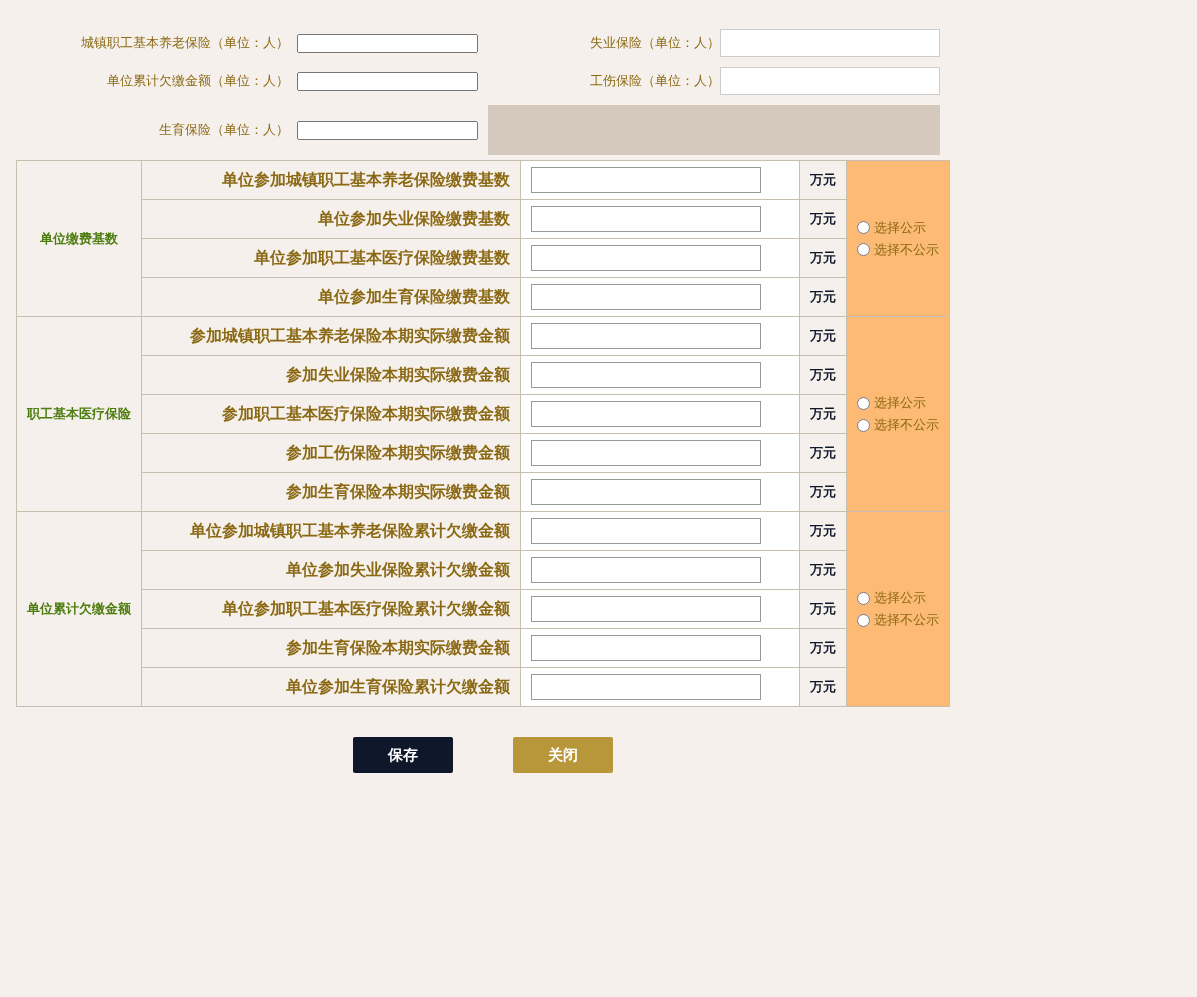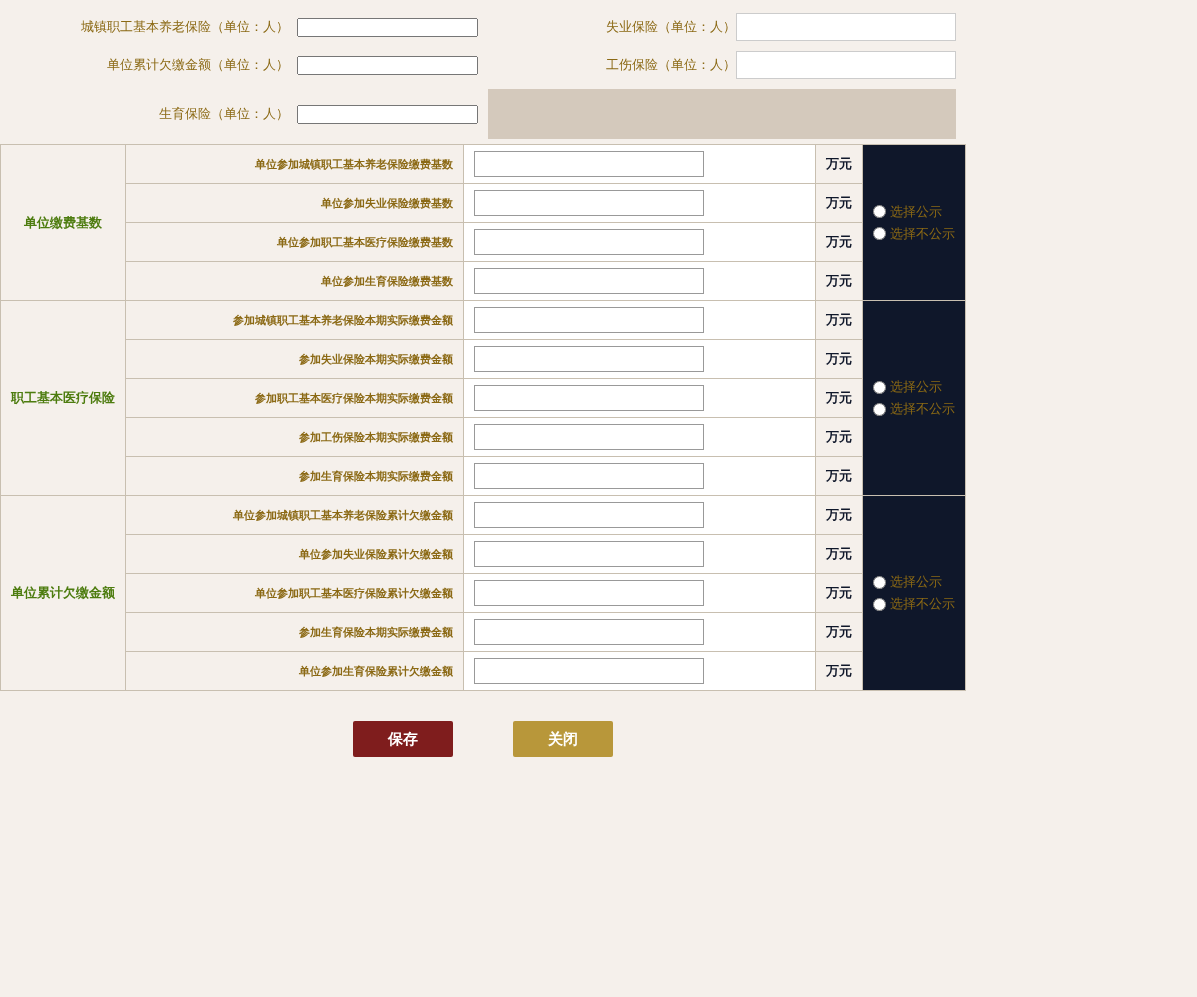--- a/index.html
+++ b/index.html
@@ -7,21 +7,21 @@
       background: #f5f0eb;
       font-family: "Microsoft YaHei", SimSun, sans-serif;
       font-size: 13px;
       color: #8b6914;
     }
 
     .page-container {
       width: 966px;
       min-height: 997px;
       background: #f5f0eb;
-      padding: 0;
+      padding: 16px;
     }
 
     
     .main-table {
       width: 100%;
       border-collapse: collapse;
       margin-top: 0;
     }
 
     .main-table td {
@@ -39,21 +39,21 @@
       writing-mode: horizontal-tb;
       white-space: nowrap;
       width: 100px;
     }
 
     .label-cell {
       background: #f5f0eb;
       text-align: right;
       color: #8b6914;
       font-weight: bold;
-      font-size: 11px;
+      font-size: 16px;
       white-space: nowrap;
       padding-right: 12px;
     }
 
     .input-cell {
       background: #fff;
       padding: 4px;
     }
 
     .input-cell input[type="text"] {
@@ -69,21 +69,21 @@
       text-align: left;
       color: #0f172a;
       font-weight: bold;
       font-size: 13px;
       padding-left: 4px;
       white-space: nowrap;
       width: 40px;
     }
 
     .radio-cell {
-      background: #0f172a;
+      background: #fdba74;
       text-align: left;
       padding-left: 8px;
       width: 100px;
       white-space: nowrap;
     }
 
     .radio-group {
       display: flex;
       flex-direction: column;
       gap: 4px;
@@ -112,21 +112,21 @@
       height: 36px;
       border: none;
       cursor: pointer;
       font-size: 15px;
       font-weight: bold;
       color: #fff;
       border-radius: 2px;
     }
 
     .btn-save {
-      background: #7f1d1d;
+      background: #0f172a;
     }
 
     .btn-close {
       background: #b8973a;
       margin-left: 30px;
     }
 
     
     .header-rows {
       background: #f5f0eb;

